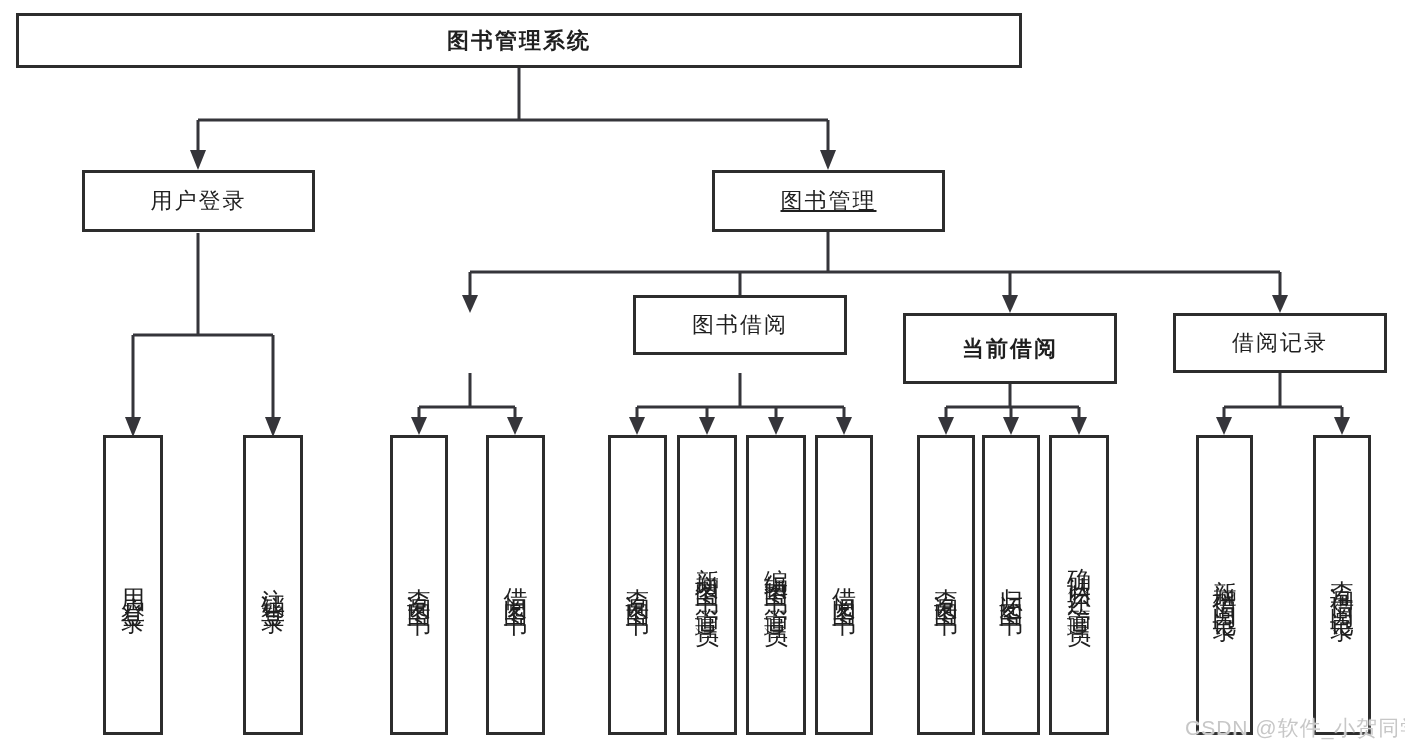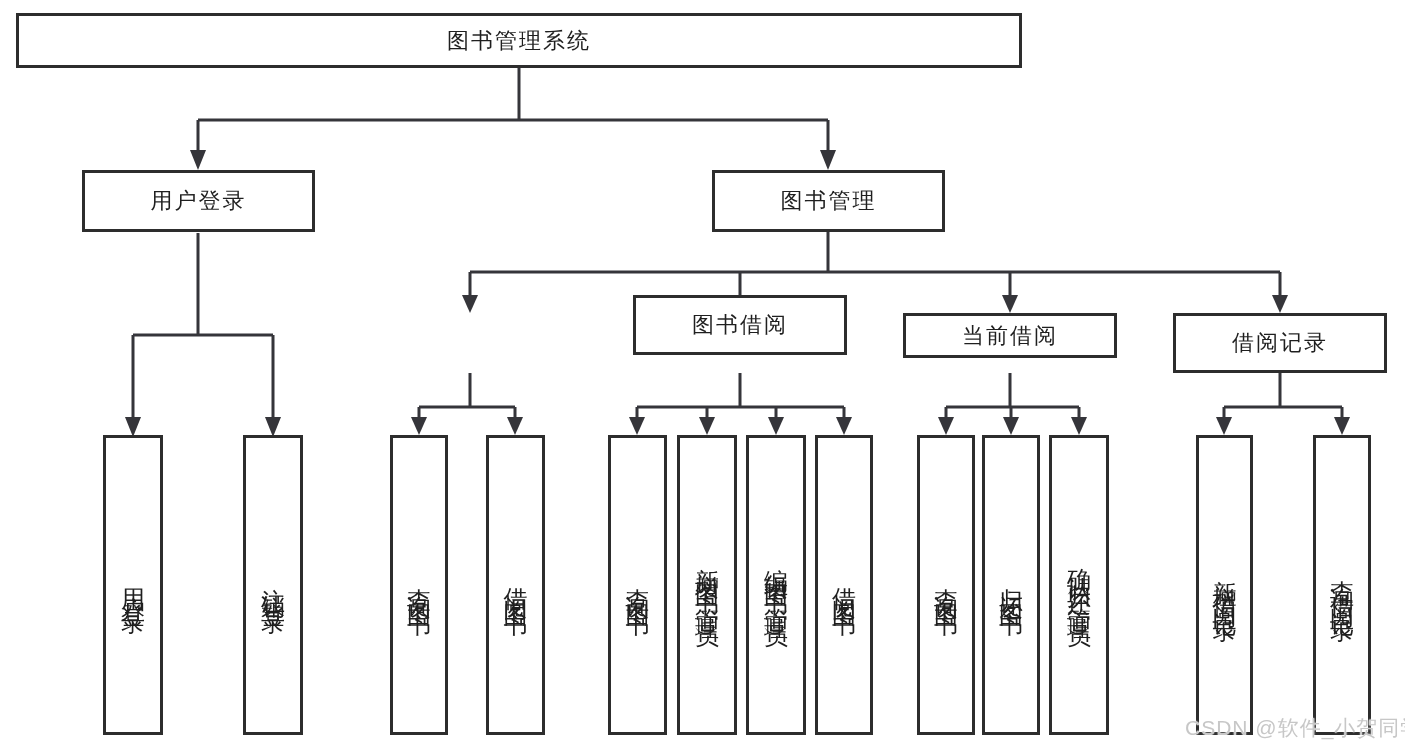--- a/index.html
+++ b/index.html
@@ -27,28 +27,28 @@
   }
   .vnode span{
     writing-mode:vertical-rl;
     text-orientation:mixed;
     font-size:24px;
     letter-spacing:8px;
     line-height:1;
     color:#1f1f1f;
   }
   
-  .n-root{left:16px;top:13px;width:1006px;height:55px;}
+  .n-root{left:16px;top:13px;width:1006px;height:55px;font-weight:bold;}
   
   .n-l2a{left:82px;top:170px;width:233px;height:62px;}
-  .n-l2b{left:712px;top:170px;width:233px;height:62px;}
+  .n-l2b{left:712px;top:170px;width:233px;height:62px;text-decoration:underline;}
   
   .n-l3a{left:363px;top:313px;width:214px;height:60px;}
   .n-l3b{left:633px;top:295px;width:214px;height:60px;}
-  .n-l3c{left:903px;top:313px;width:214px;height:45px;}
+  .n-l3c{left:903px;top:313px;width:214px;height:71px;font-weight:bold;}
   .n-l3d{left:1173px;top:313px;width:214px;height:60px;}
   
   .leaf{top:435px;height:300px;}
   .n-f0{left:103px;width:60px;}
   .n-f1{left:243px;width:60px;}
   .n-f2{left:390px;width:58px;}
   .n-f3{left:486px;width:59px;}
   .n-f4{left:608px;width:59px;}
   .n-f5{left:677px;width:60px;}
   .n-f6{left:746px;width:60px;}

